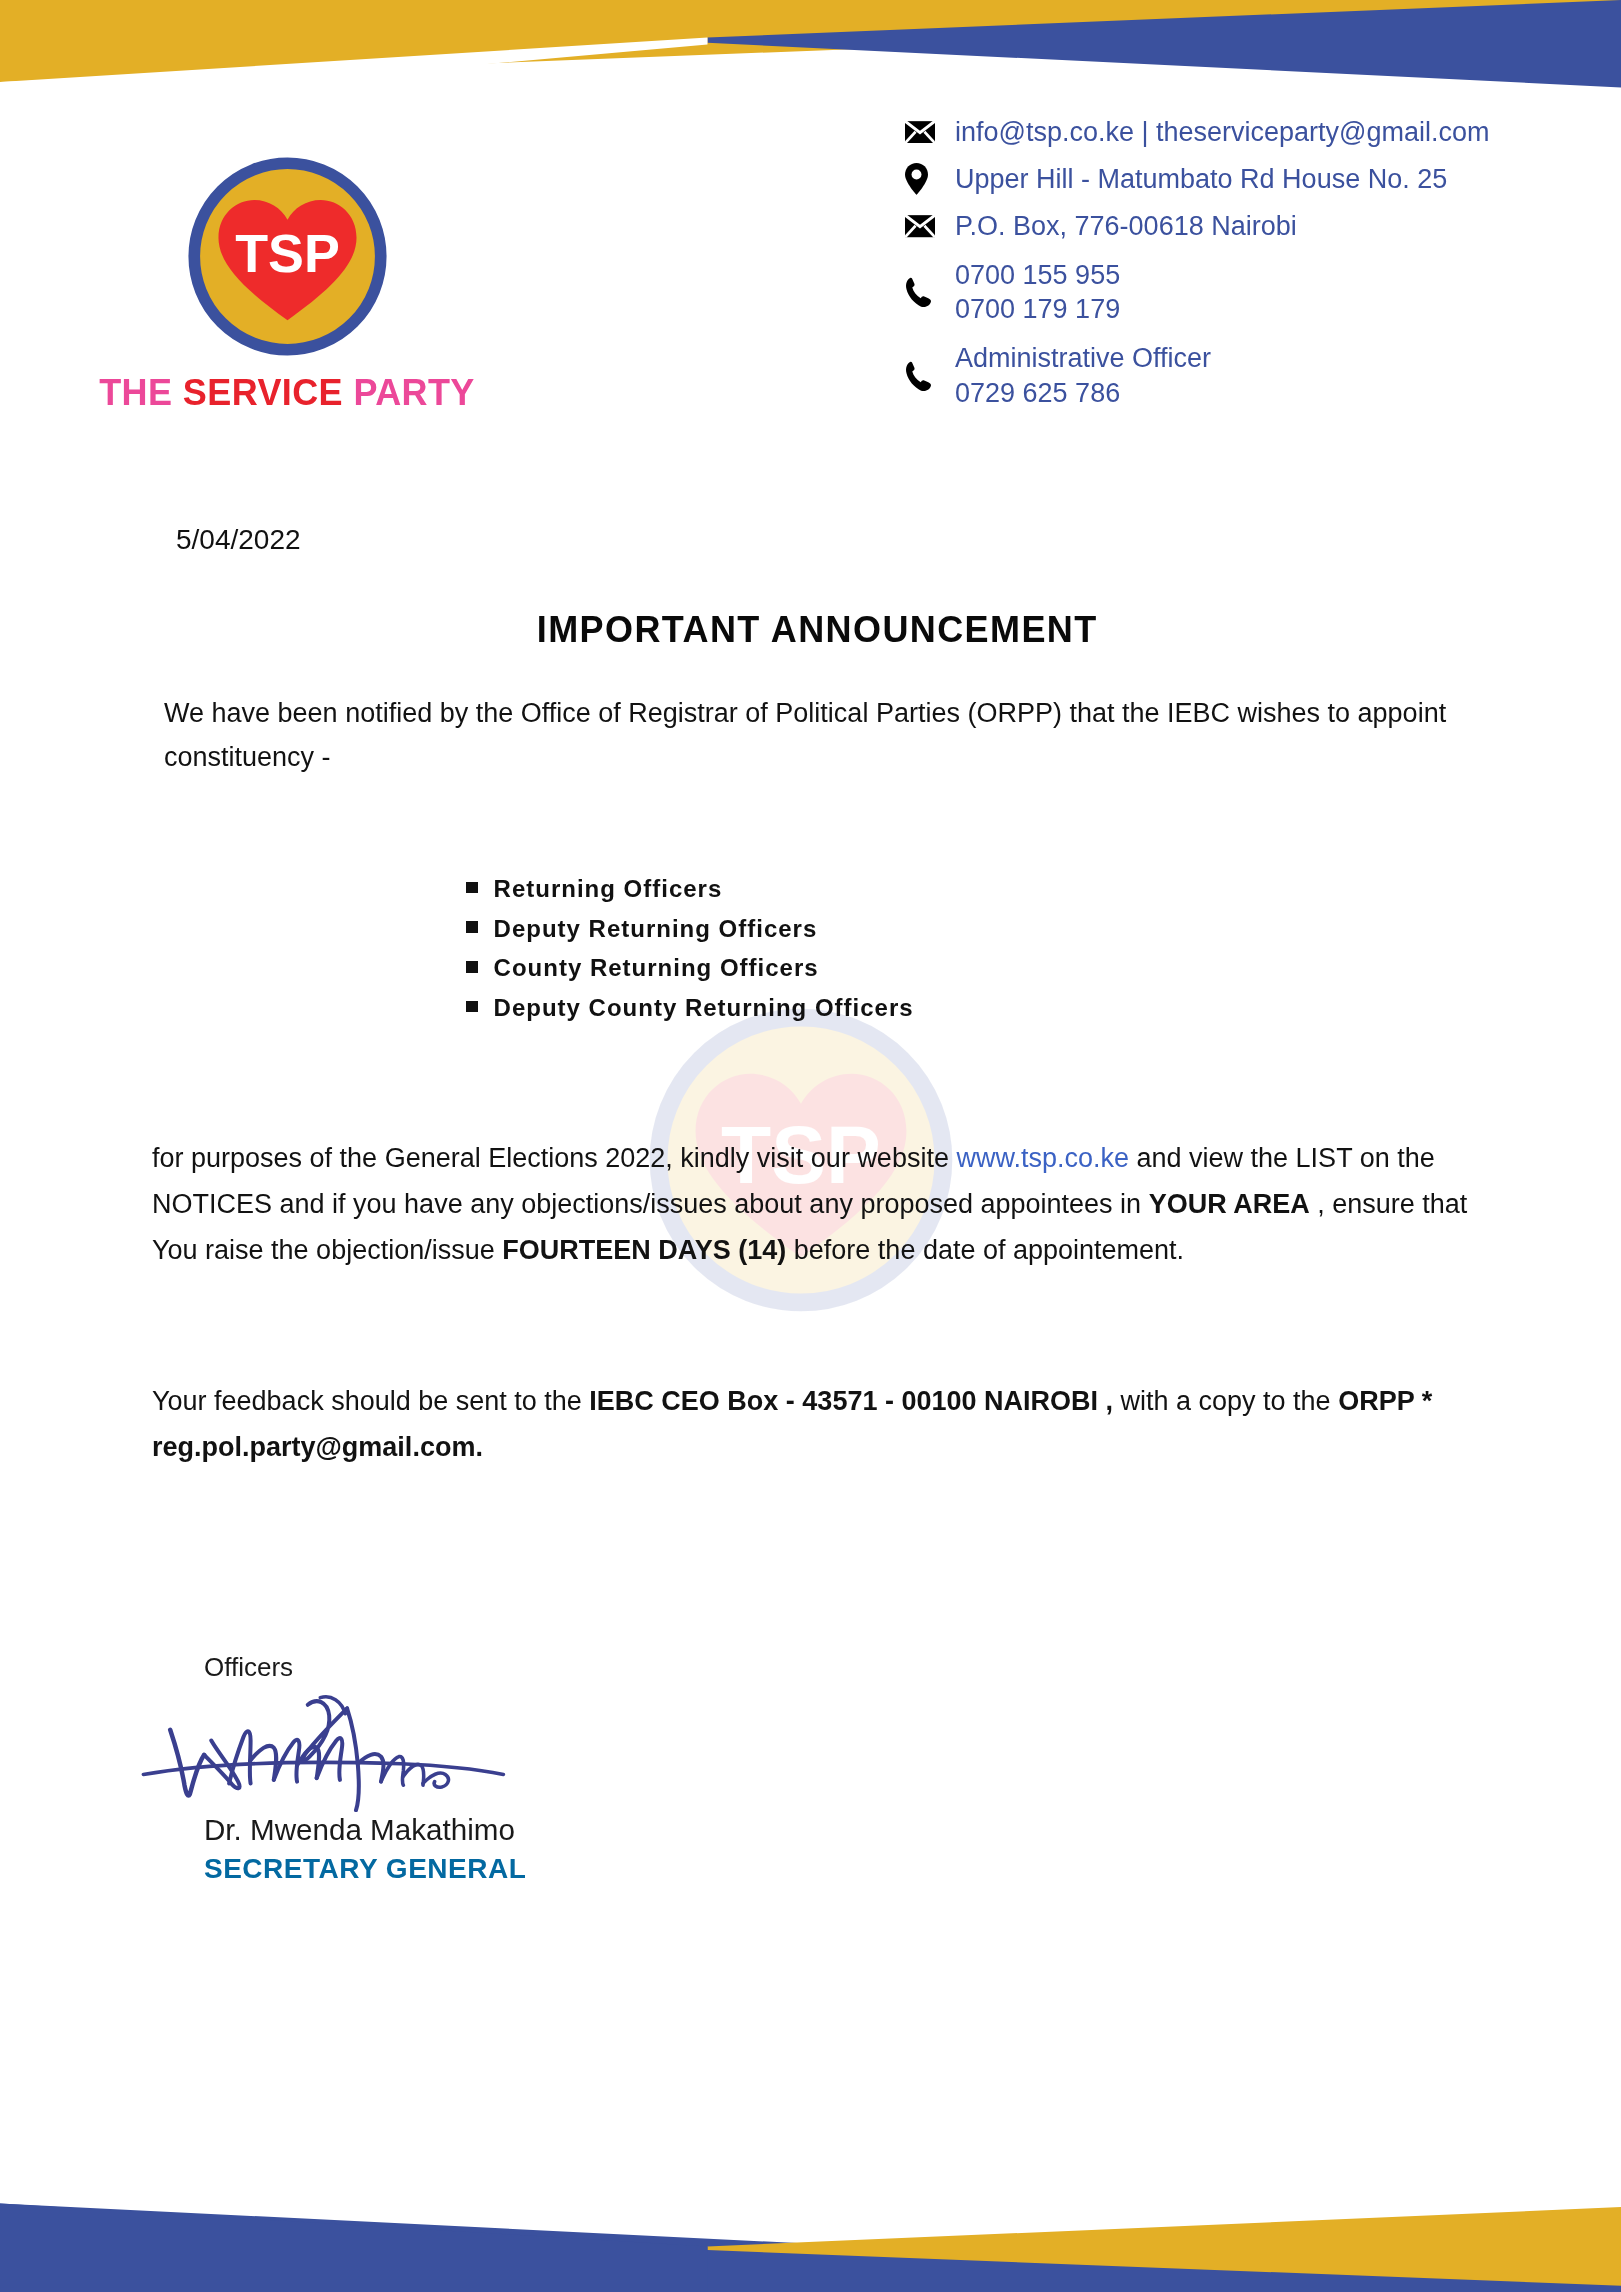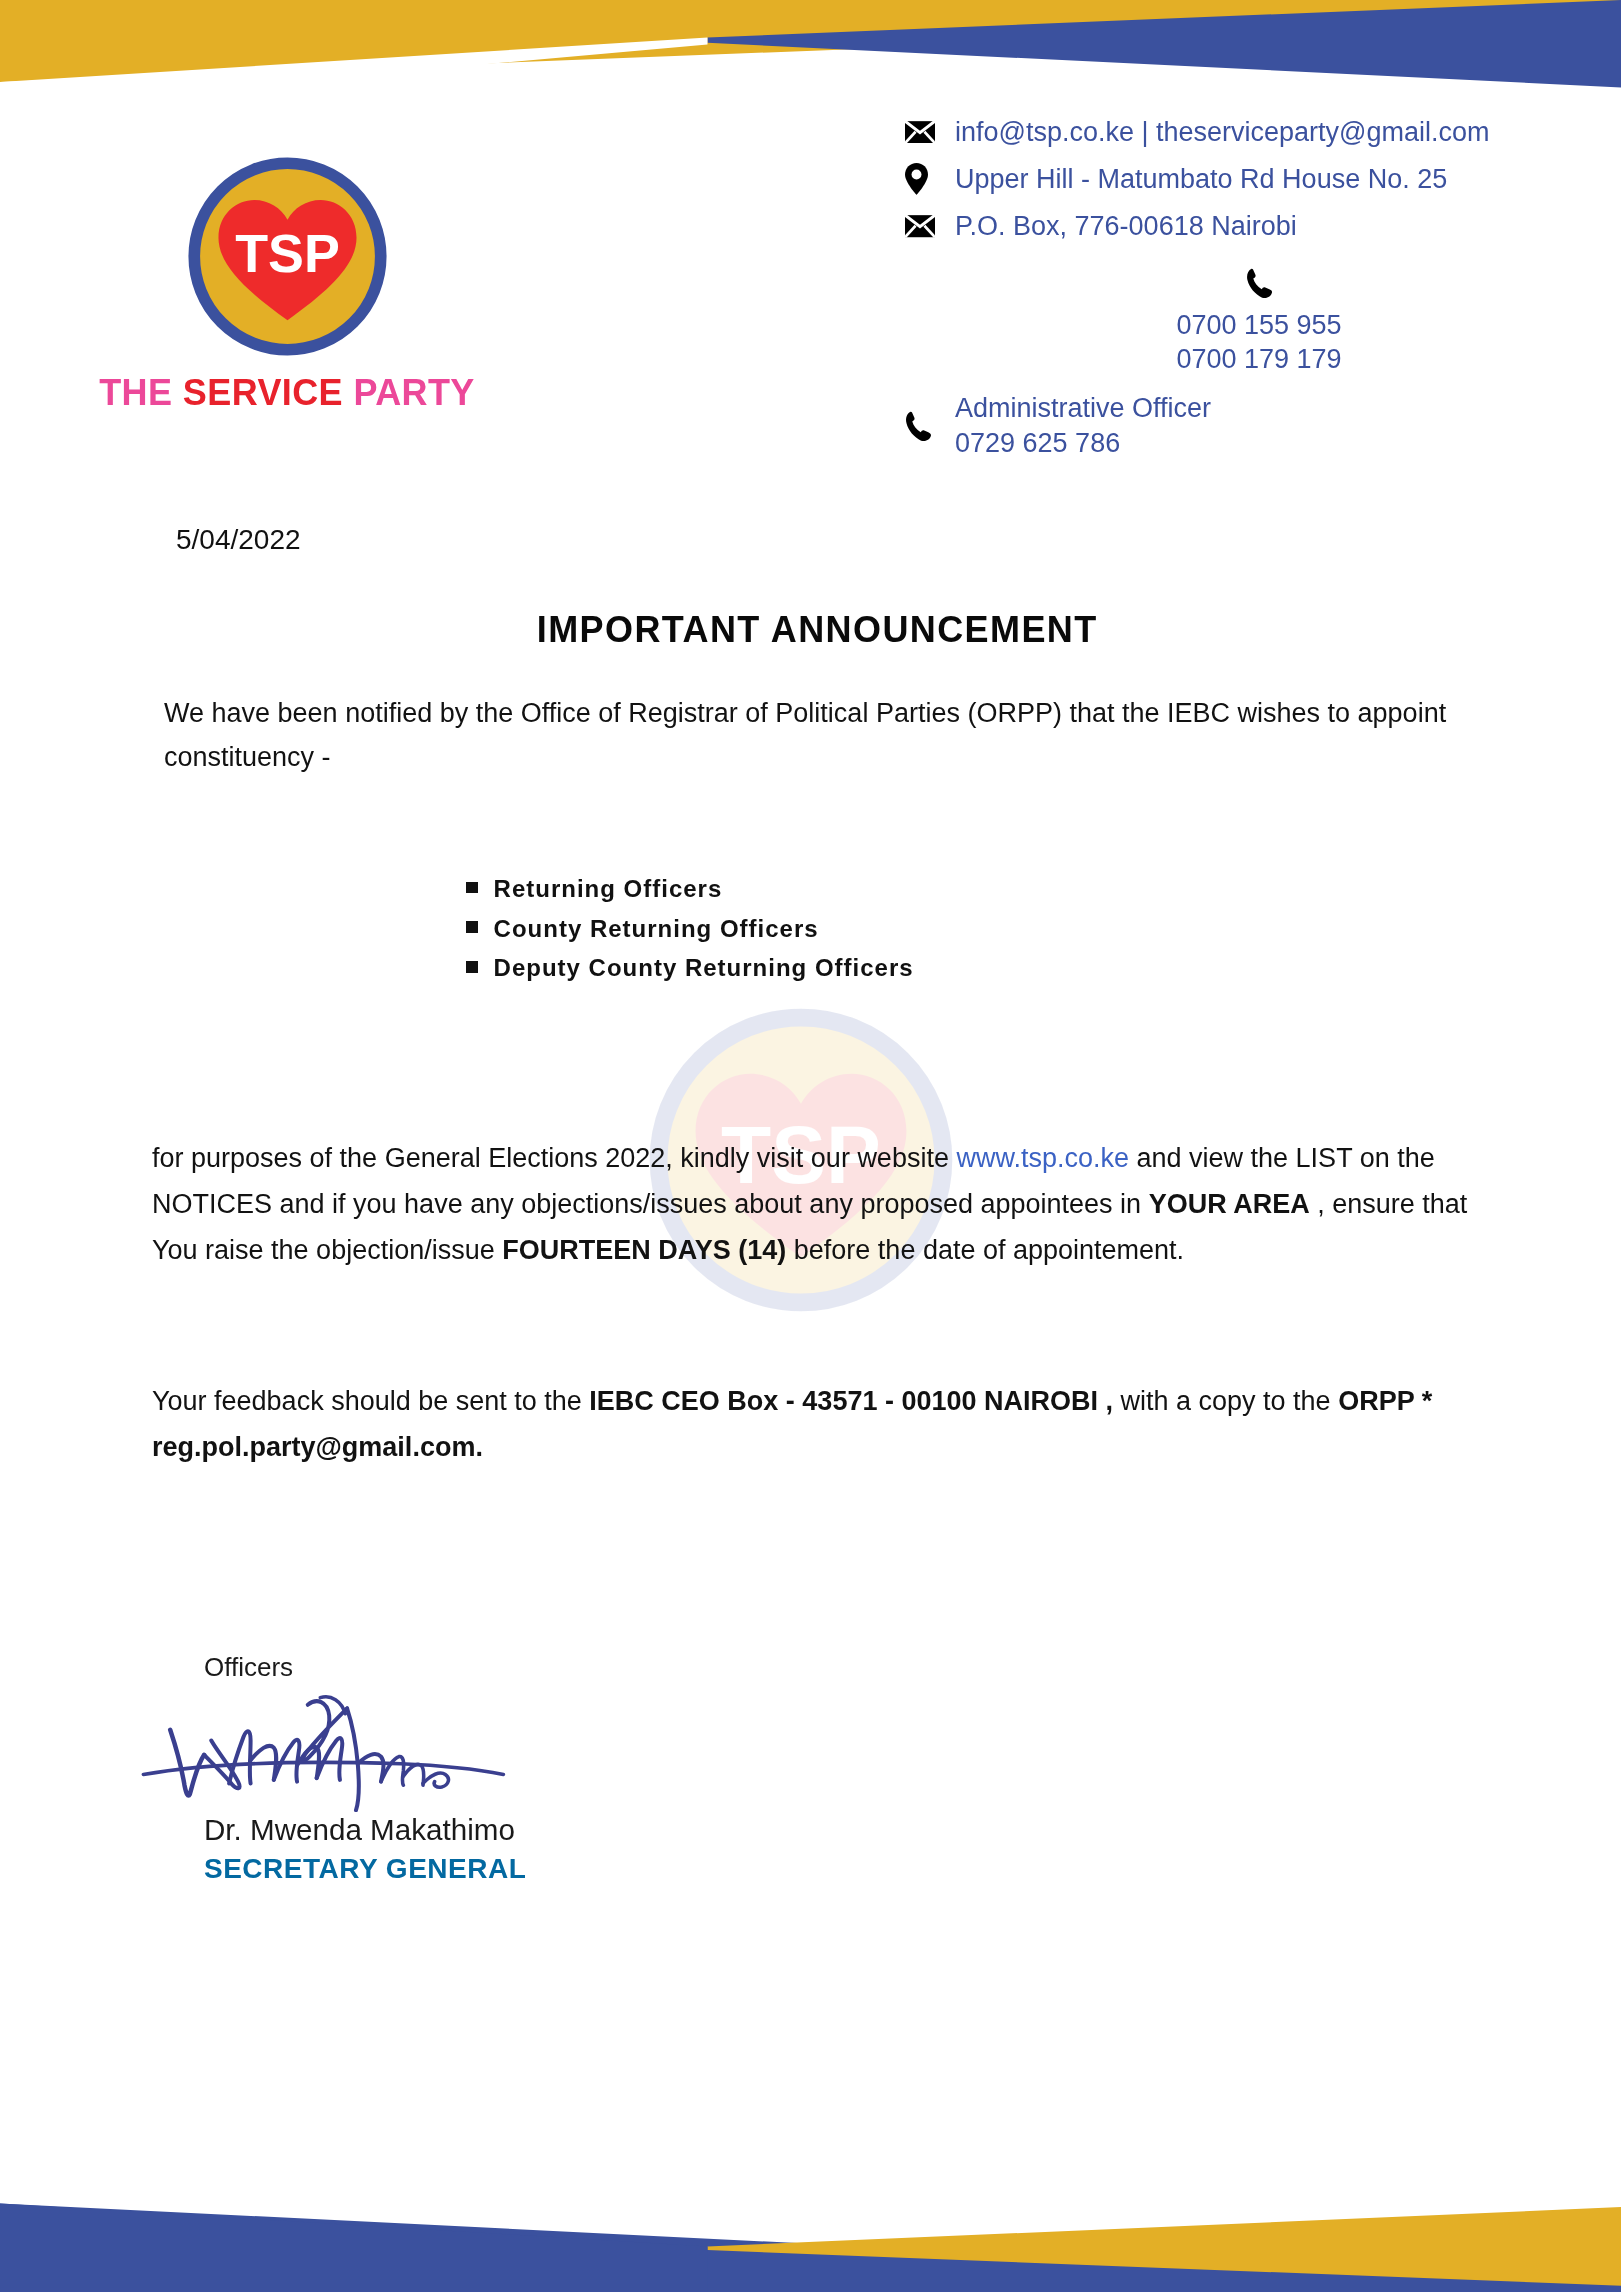--- a/index.html
+++ b/index.html
@@ -73,21 +73,21 @@
     justify-content: flex-start;
   }
   .contact-icon svg { display: block; }
   .contact-text {
     color: #3B519E;
     font-size: 27px;
     line-height: 1.28;
     white-space: nowrap;
   }
   .contact-text .line { display: block; }
-  .contact-row.r-phone1 { margin-top: 14.3px; margin-bottom: 14.3px; flex-direction: column; }
+  .contact-row.r-phone1 { margin-top: 14.3px; margin-bottom: 14.3px; }
   .contact-row.r-phone2 { margin-top: 5.4px; }
 
   
   .doc-date {
     position: absolute;
     left: 176px;
     top: 524px;
     font-size: 28px;
     color: #111111;
   }
@@ -297,20 +297,24 @@
   <div class="doc-date">5/04/2022</div>
 
   <div class="doc-title">IMPORTANT ANNOUNCEMENT</div>
 
   <div class="intro">We have been notified by the Office of Registrar of Political Parties (ORPP) that the IEBC wishes to appoint constituency -</div>
 
   <div class="bullets">
     <div class="bullet-item">
       <span class="bullet-sq"></span>
       <span>Returning Officers</span>
+    </div>
+    <div class="bullet-item">
+      <span class="bullet-sq"></span>
+      <span>Deputy Returning Officers</span>
     </div>
     <div class="bullet-item">
       <span class="bullet-sq"></span>
       <span>County Returning Officers</span>
     </div>
     <div class="bullet-item">
       <span class="bullet-sq"></span>
       <span>Deputy County Returning Officers</span>
     </div>
   </div>

